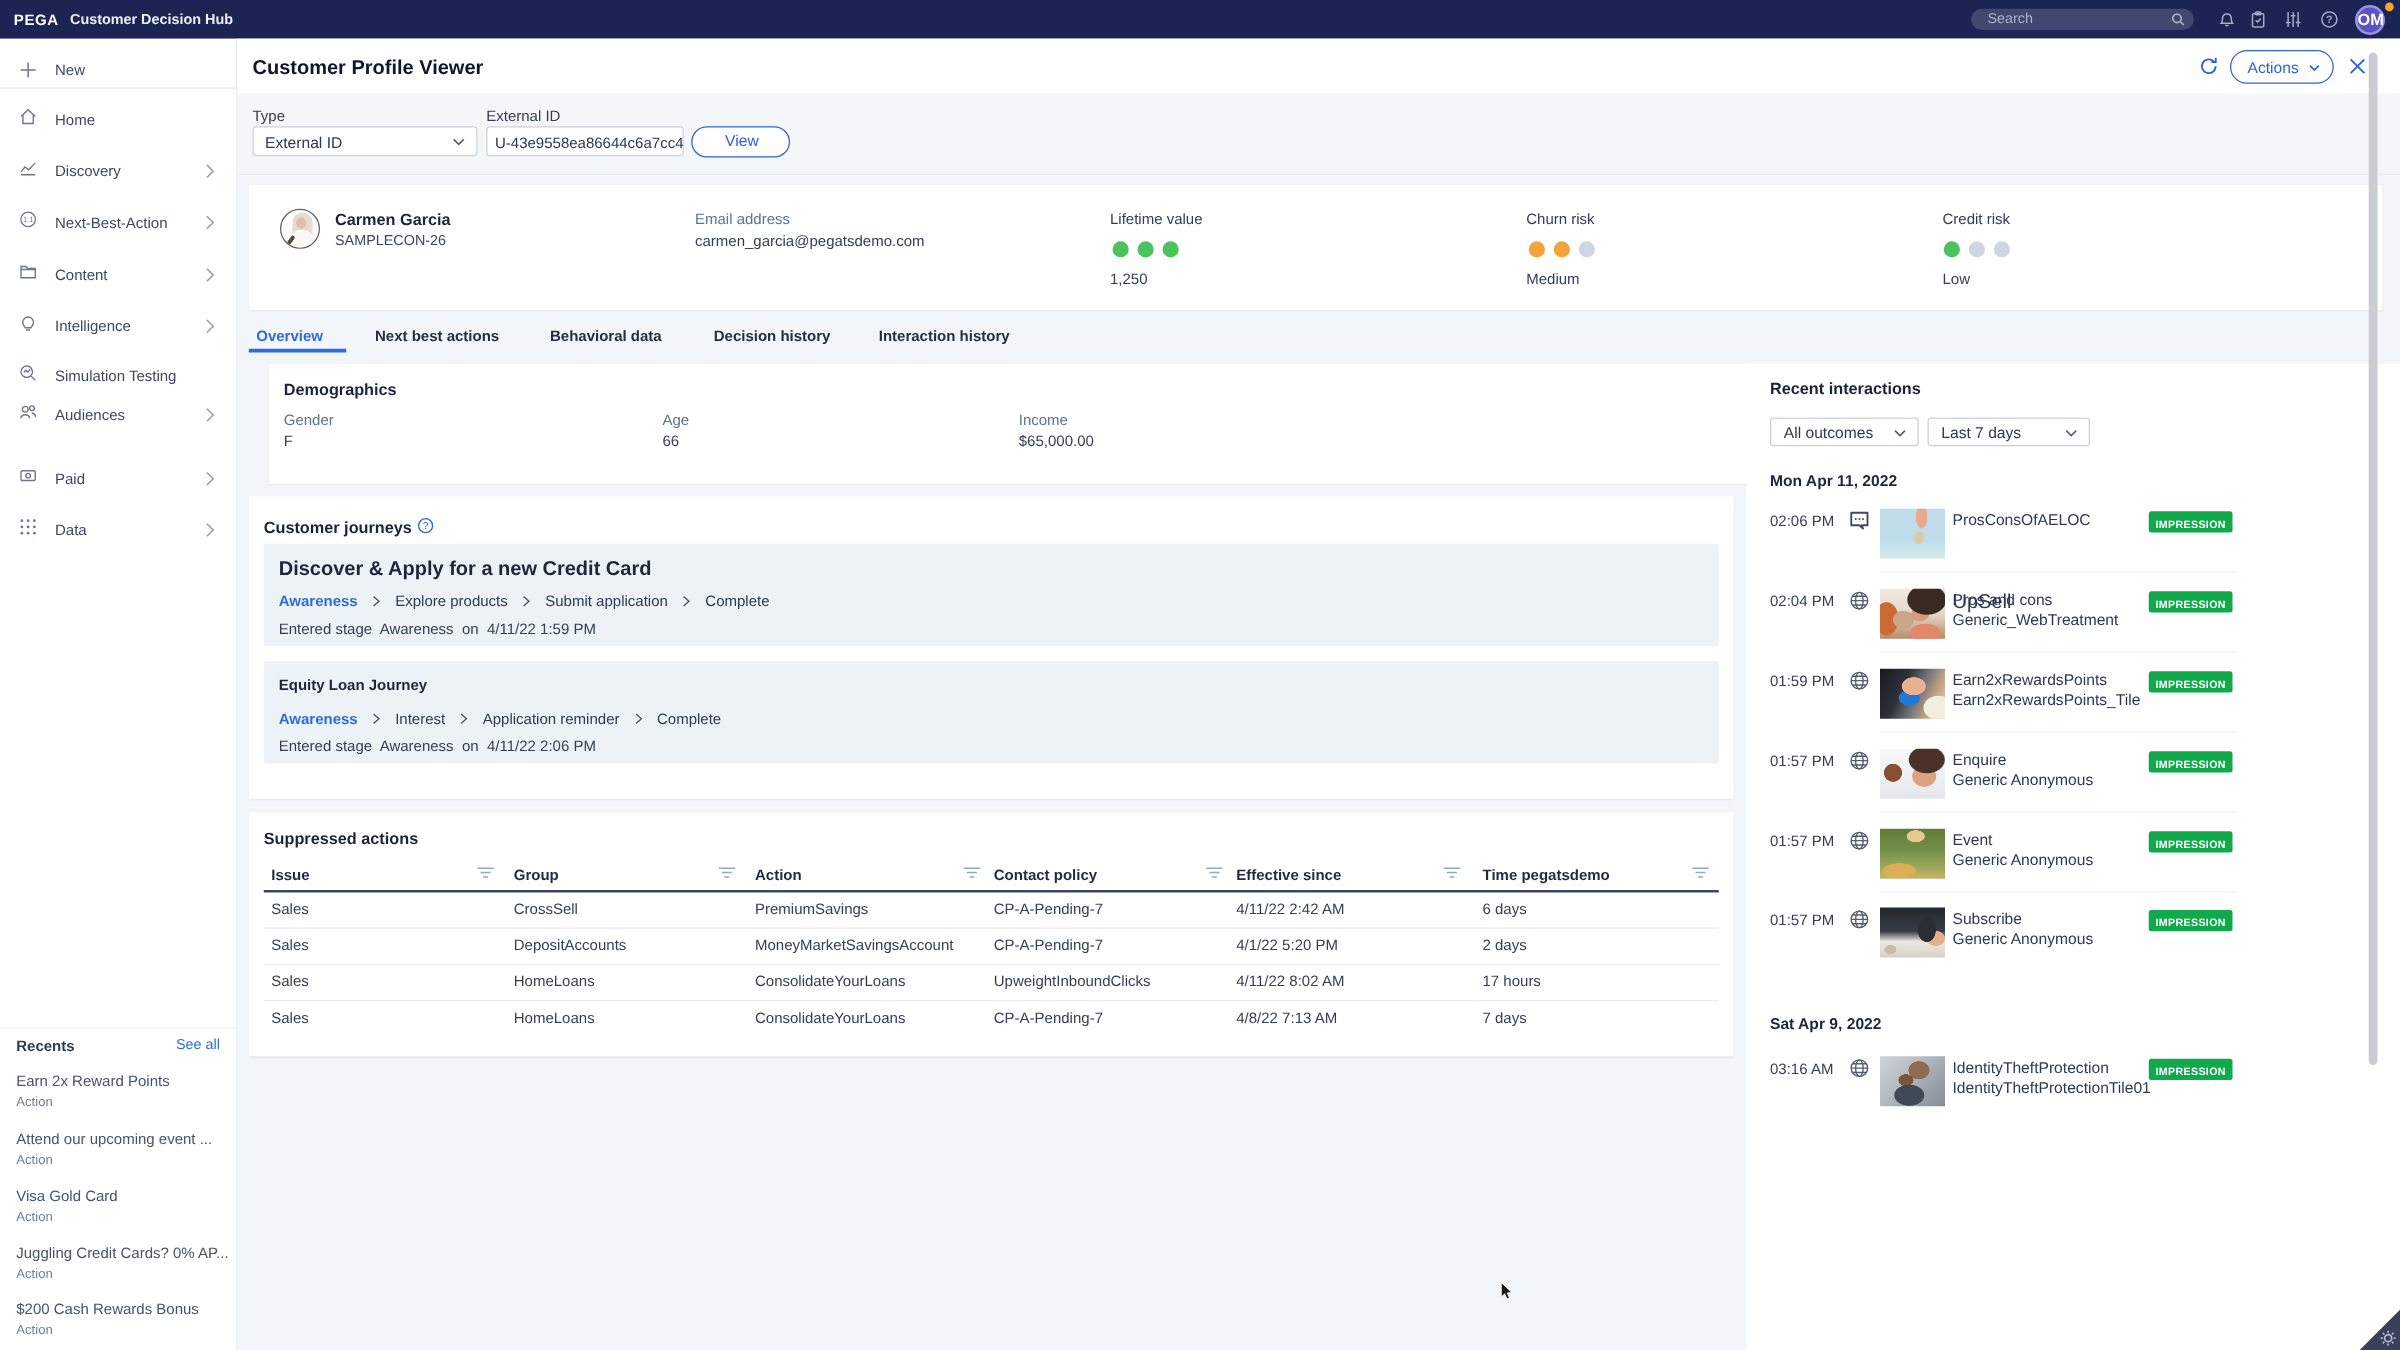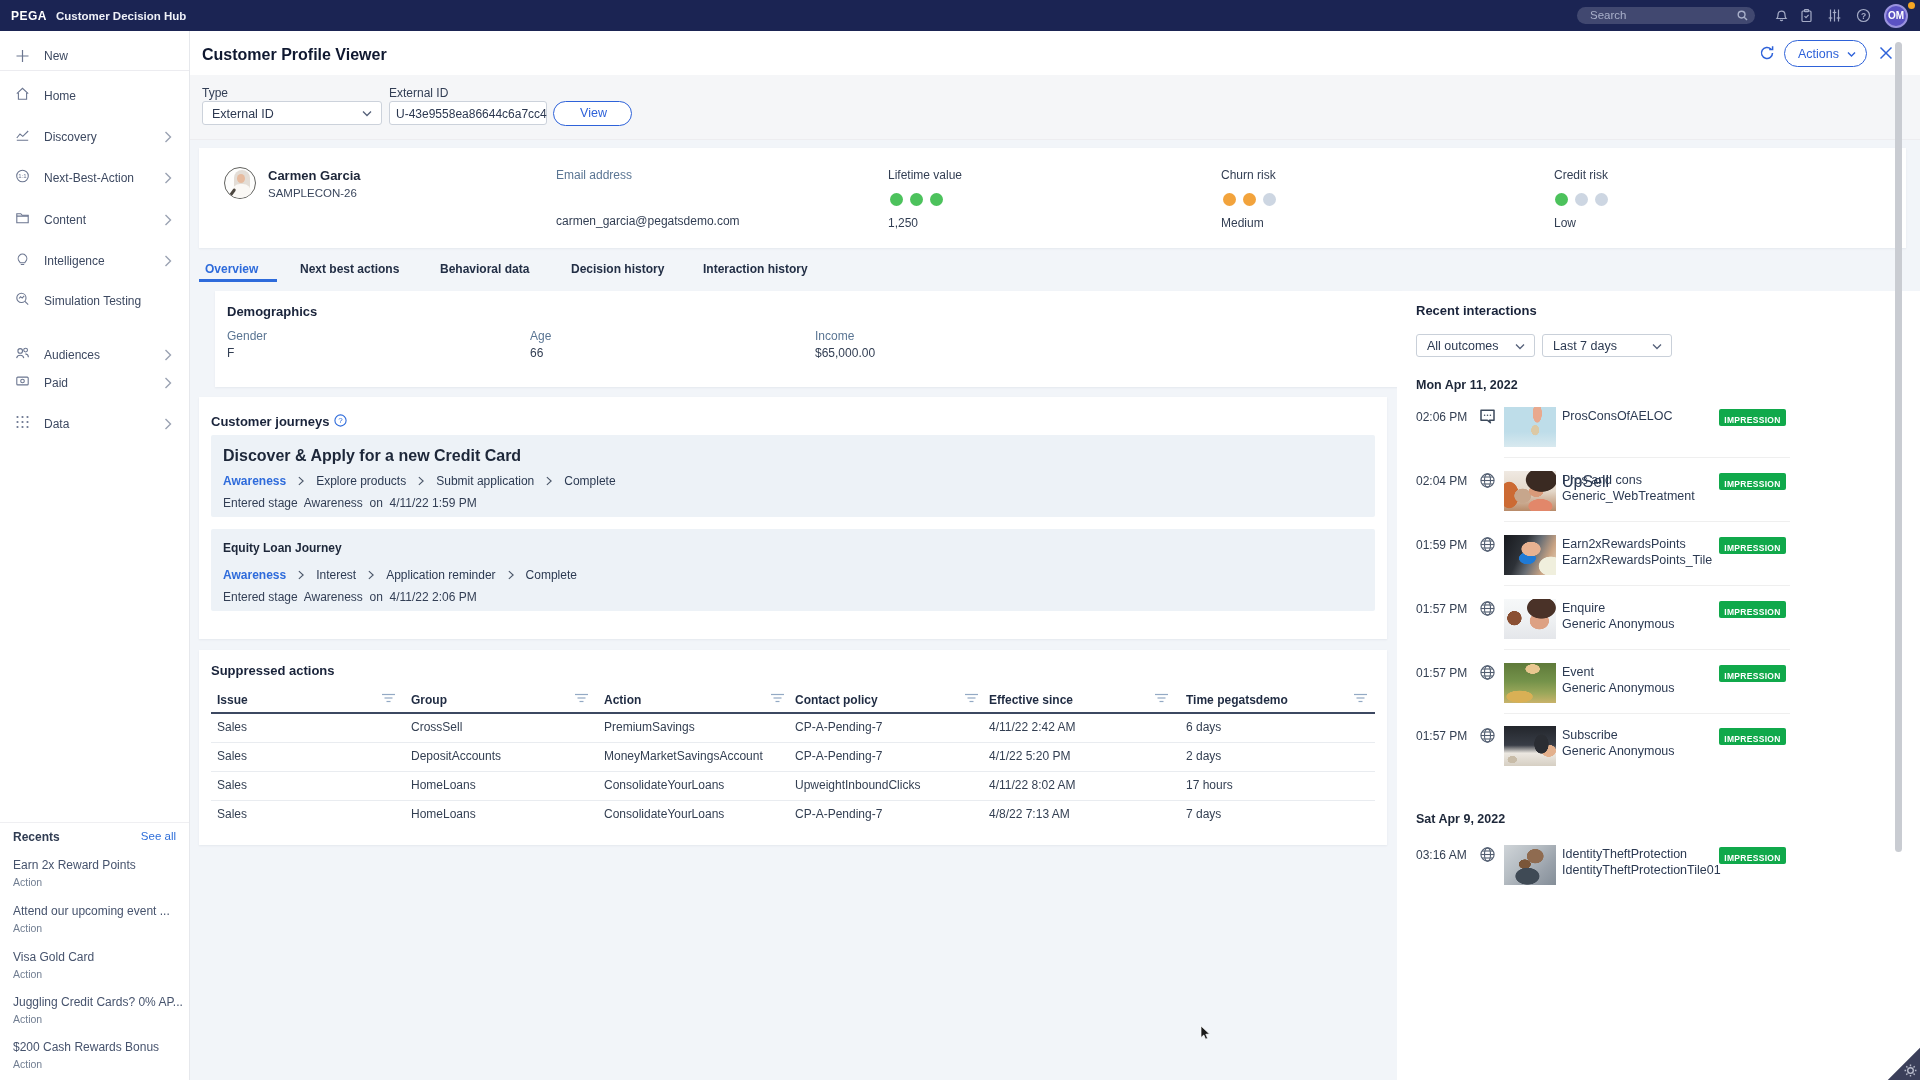--- a/index.html
+++ b/index.html
@@ -49,21 +49,21 @@
       <line x1="1.7" y1="10" x2="5.3" y2="10"></line>
       <line x1="5.7" y1="4.5" x2="9.3" y2="4.5"></line>
       <line x1="9.7" y1="10" x2="13.3" y2="10"></line>
     </svg>
 
   <svg class="abs" style="left:1856px; top:8px;" width="15" height="15" viewBox="0 0 15 15" fill="none">
       <circle cx="7.5" cy="7.5" r="6" stroke="#a4abc6" stroke-width="1.2"></circle>
       <text x="7.5" y="10.6" font-size="8.5" font-weight="bold" fill="#a4abc6" text-anchor="middle" font-family="Liberation Sans">?</text>
     </svg>
 
-  <div class="abs" style="left:1884px; top:4px; width:24px; height:24px; border-radius:50%; background:#5b52c3; border:2.5px solid #9a93dd; color:#fff; font-size:10px; font-weight:bold; text-align:center; line-height:19px;">OM</div>
+  <div class="abs" style="left:1884px; top:4px; width:24px; height:24px; border-radius:50%; background:#5b52c3; border:2.5px solid #9a93dd; color:#fff; font-size:13px; font-weight:bold; text-align:center; line-height:19px;">OM</div>
   <div class="abs" style="left:1908px; top:2px; width:7px; height:7px; border-radius:50%; background:#f5a623;"></div>
 </div>
 
 <div id="sidebar">
   <div class="navitem" style="top:5px;">
     <svg class="navicon" width="15" height="15" viewBox="0 0 15 15" stroke="#6b7690" stroke-width="1.2" fill="none">
         <line x1="7.5" y1="1.5" x2="7.5" y2="13.5"></line>
         <line x1="1.5" y1="7.5" x2="13.5" y2="7.5"></line>
       </svg>
     <span class="navtext">New</span>
@@ -118,21 +118,21 @@
         </svg>
       </div>
       <div class="navitem" style="top:250px;">
         <span class="navicon"><svg width="15" height="15" viewBox="0 0 15 15" fill="none" stroke="#6b7690" stroke-width="1.1">
             <circle cx="6.4" cy="6.4" r="4.6"></circle>
             <path d="M9.9 9.9 L13.2 13.2"></path>
             <path d="M4 7 l1.6-1.8 1.6 1.4 2-2.2"></path>
           </svg></span>
         <span class="navtext">Simulation Testing</span>
       </div>
-      <div class="navitem" style="top:304px;">
+      <div class="navitem" style="top:281px;">
         <span class="navicon"><svg width="15" height="15" viewBox="0 0 15 15" fill="none" stroke="#6b7690" stroke-width="1.1">
             <circle cx="5.2" cy="5.4" r="2.3"></circle>
             <path d="M1.6 12.6 a3.7 3.7 0 0 1 7.2 0"></path>
             <circle cx="10.6" cy="4.6" r="1.9"></circle>
             <path d="M10.4 8.4 a3.4 3.4 0 0 1 3 3.4"></path>
           </svg></span>
         <span class="navtext">Audiences</span>
         <svg class="navchev" width="8" height="12" viewBox="0 0 8 12" fill="none" stroke="#9aa2b2" stroke-width="1.4">
           <path d="M1.5 1 L6.5 6 L1.5 11"></path>
         </svg>
@@ -221,21 +221,21 @@
   <div class="card" id="custcard" style="left:9px; top:117px; width:1707px; height:100px;">
       <div class="abs" style="left:25px; top:19px; width:32px; height:32px; border-radius:50%; border:1px solid #62625f; background:#fdfdfc; overflow:hidden;">
         <div style="position:absolute; left:9px; top:2px; width:16px; height:22px; border-radius:8px 8px 5px 5px; background:#e3ddd6;"></div>
         <div style="position:absolute; left:12px; top:6px; width:8px; height:9px; border-radius:50%; background:#e6bb9f;"></div>
         <div style="position:absolute; left:7px; top:16px; width:19px; height:16px; border-radius:8px 8px 0 0; background:#faf8f5;"></div>
         <div style="position:absolute; left:6px; top:20px; width:3px; height:9px; border-radius:2px; background:#4c4640; transform:rotate(35deg);"></div>
       </div>
       <div class="abs" style="left:69px; top:20px; font-size:13px; font-weight:bold; color:#1c2538;">Carmen Garcia</div>
       <div class="abs" style="left:69px; top:39px; font-size:11.5px; color:#3b475d;">SAMPLECON-26</div>
       <div class="abs lbl" style="left:357px; top:20px;">Email address</div>
-      <div class="abs val" style="left:357px; top:38px;margin-top:28px;">carmen_garcia@pegatsdemo.com</div>
+      <div class="abs val" style="left:357px; top:38px;">carmen_garcia@pegatsdemo.com</div>
       <div class="abs val" style="left:689px; top:20px;">Lifetime value</div>
       <div class="abs" style="left:0px; top:45px;">
         <div class="dot" style="left:690.5px; background:#4cc25c;"></div>
         <div class="dot" style="left:710.5px; background:#4cc25c;"></div>
         <div class="dot" style="left:730.5px; background:#4cc25c;"></div>
       </div>
       <div class="abs val" style="left:689px; top:68px;">1,250</div>
       <div class="abs val" style="left:1022px; top:20px;">Churn risk</div>
       <div class="abs" style="left:0px; top:45px;">
         <div class="dot" style="left:1023.5px; background:#f2a33c;"></div>

